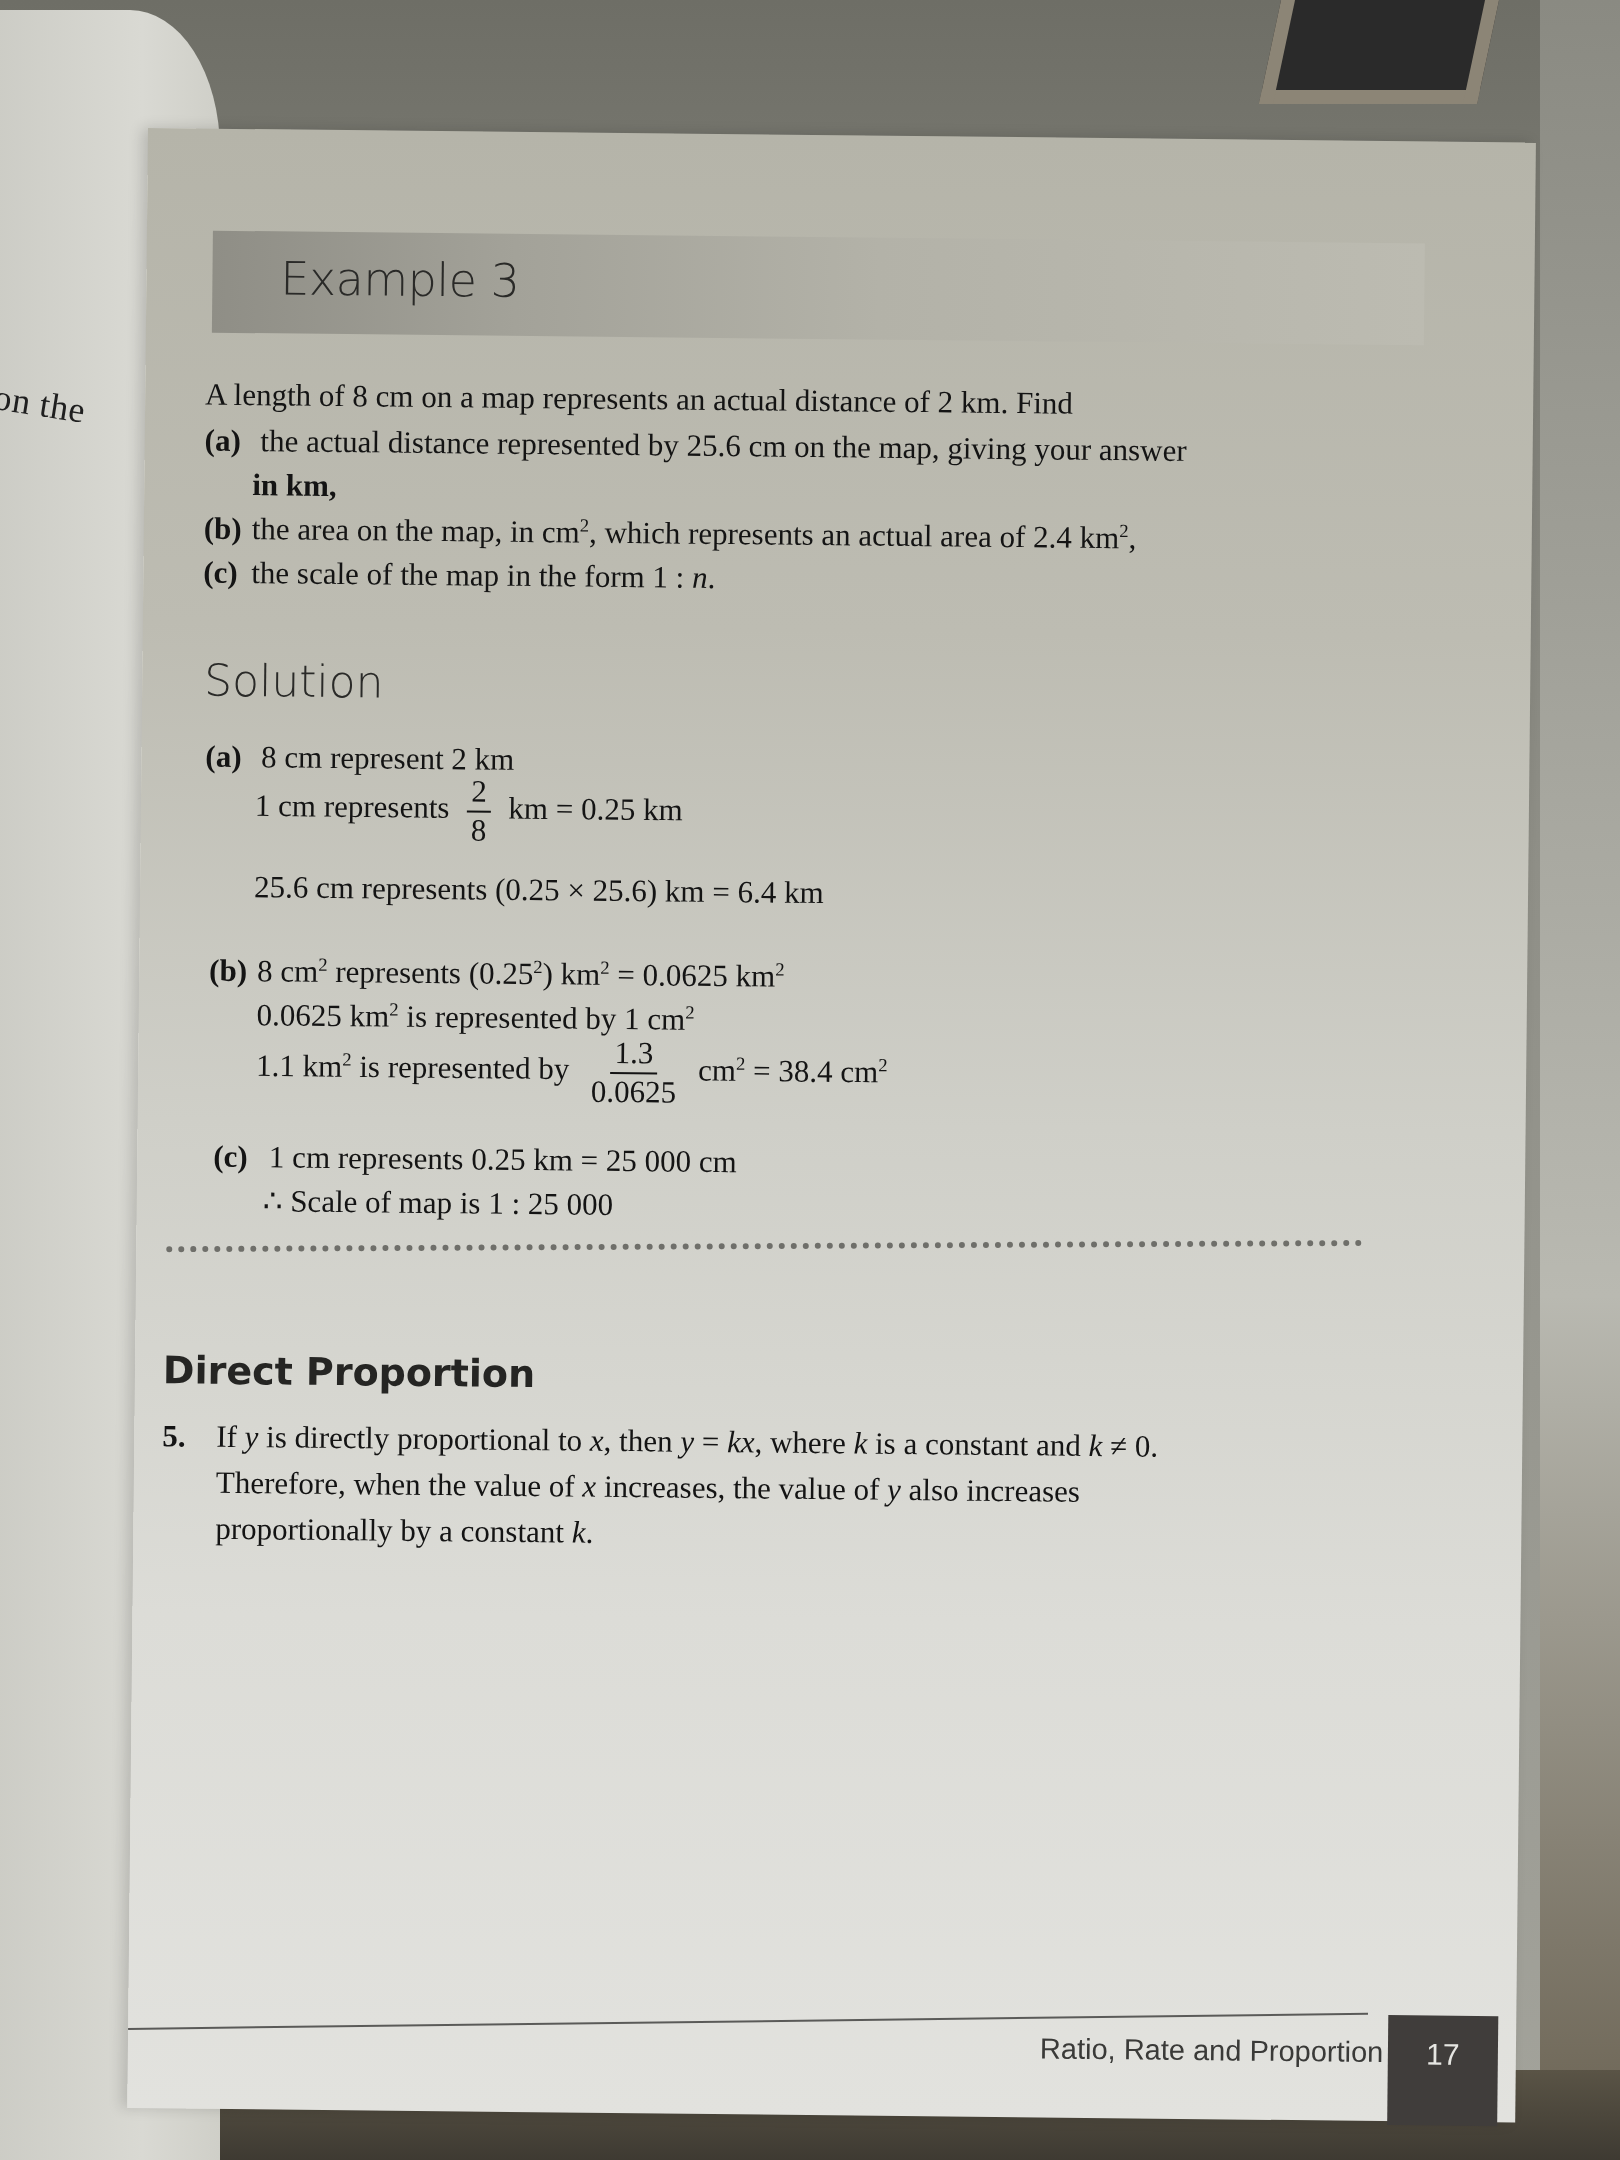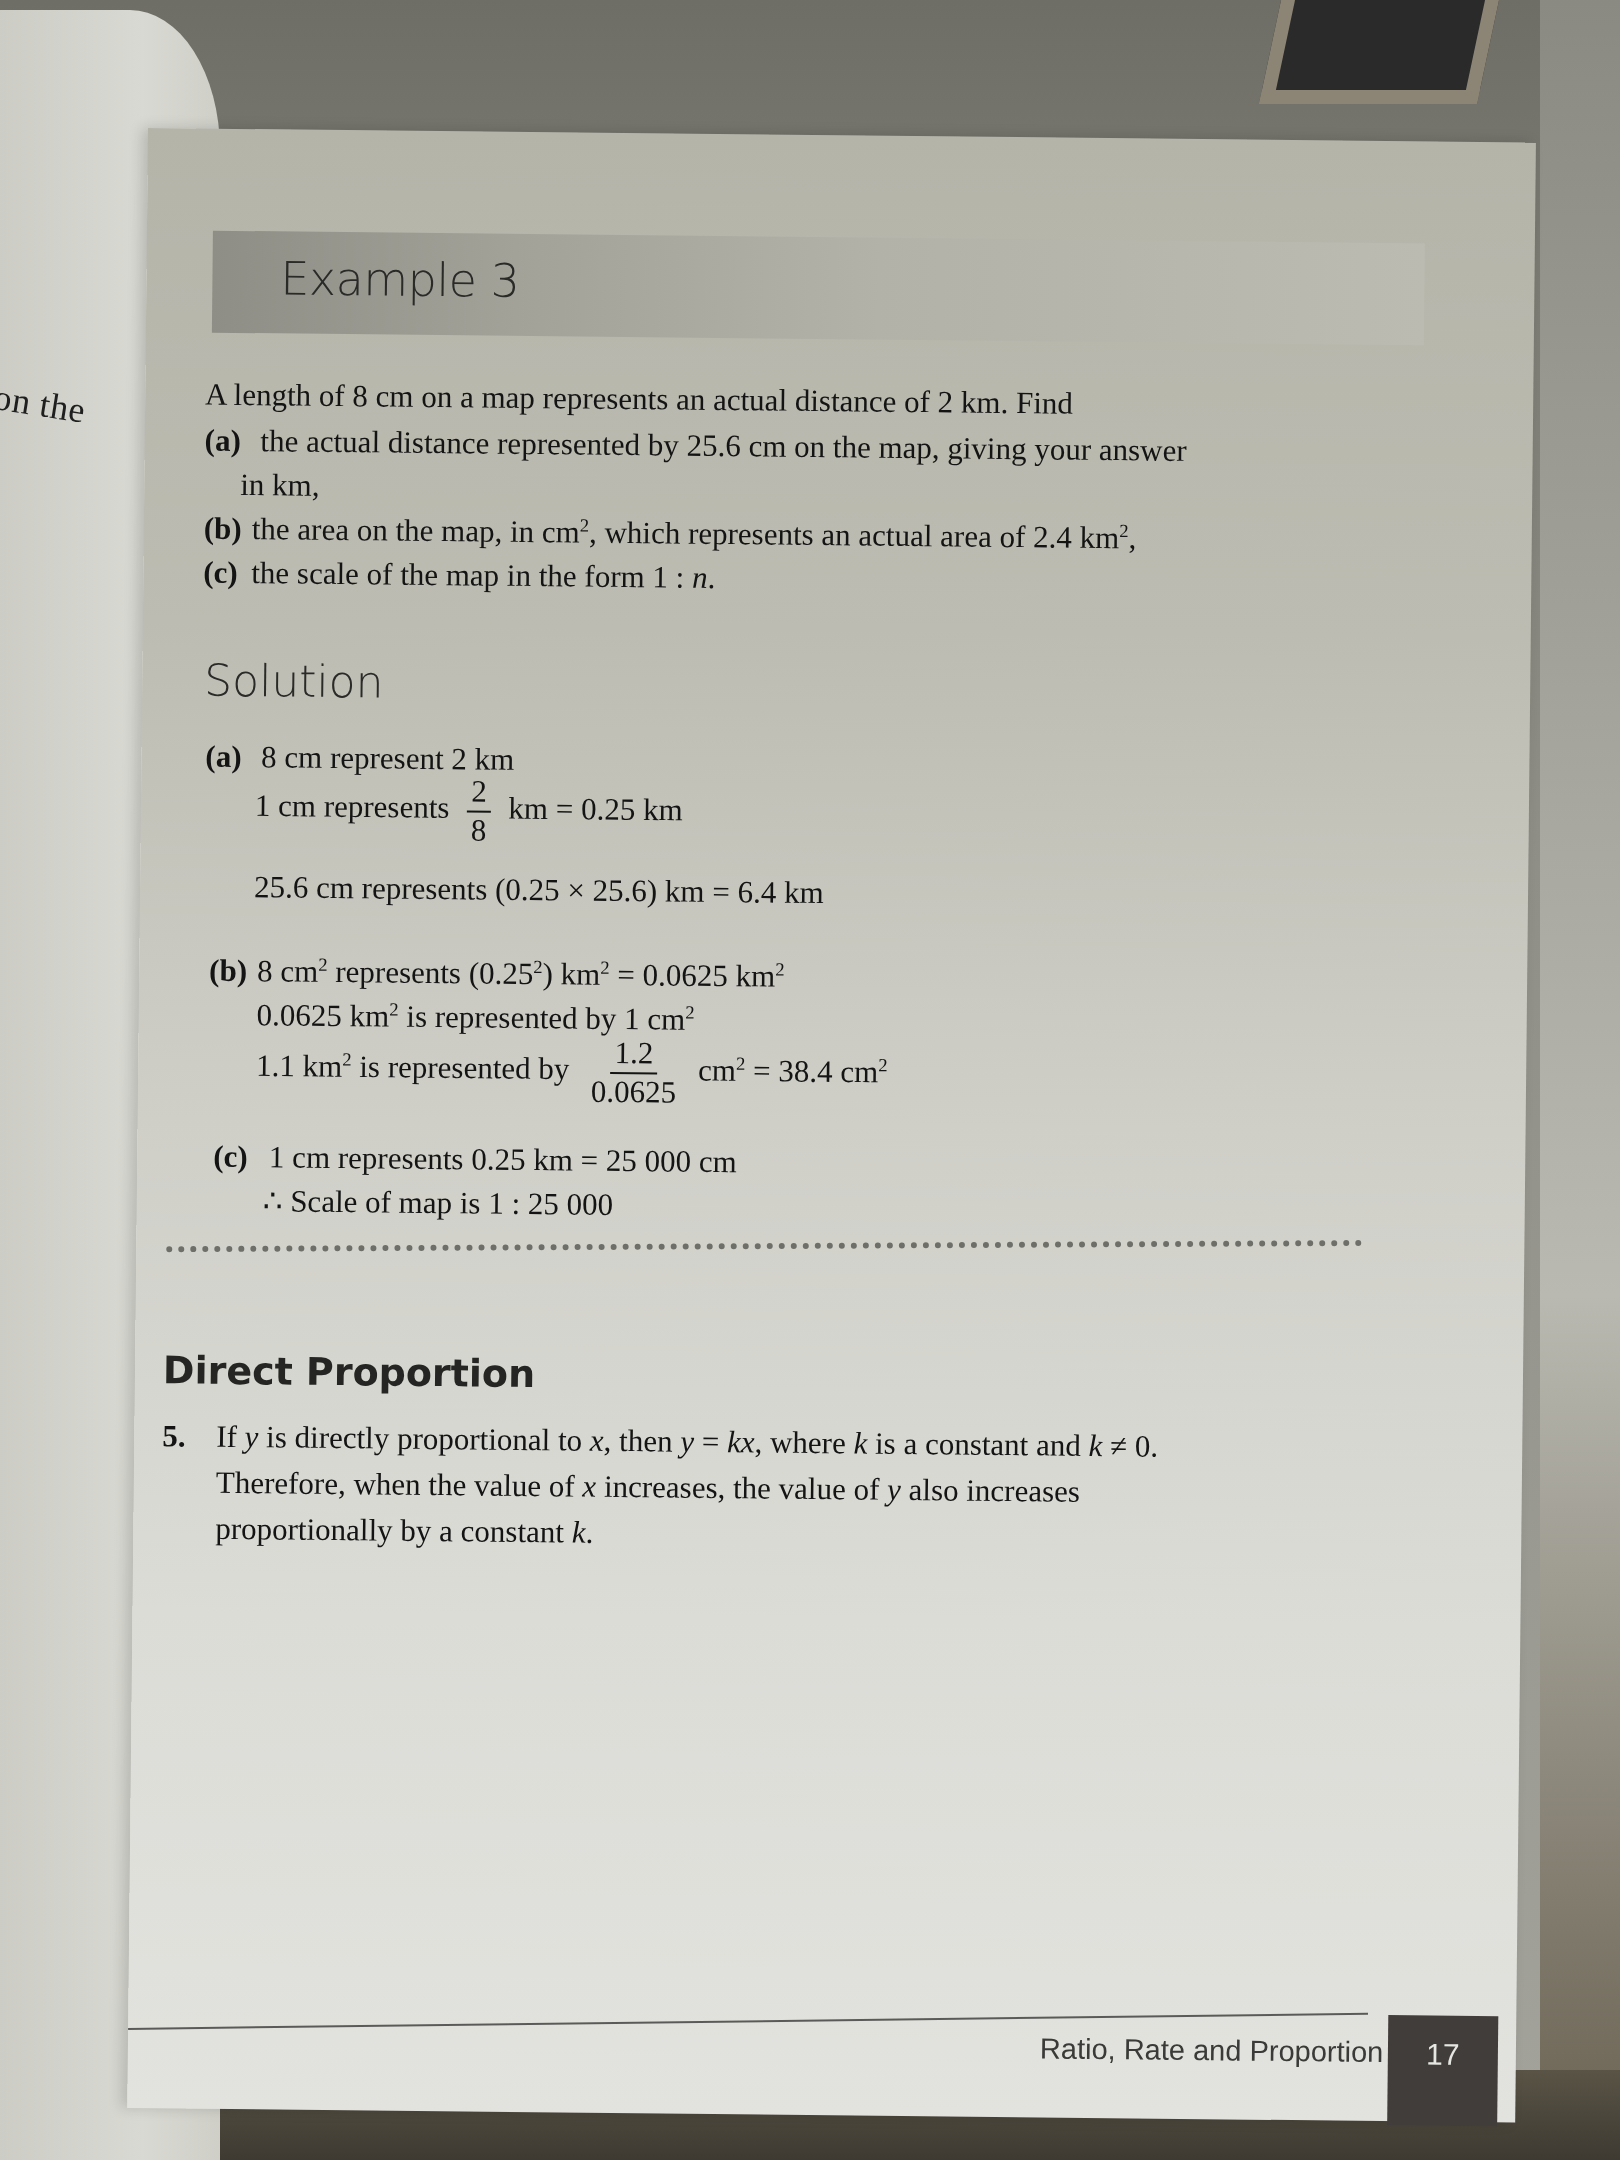--- a/index.html
+++ b/index.html
@@ -88,21 +88,21 @@
   <div class="example-band">
     <div class="example-title">Example 3</div>
   </div>
 
   <div class="q" style="left:60px; top:250px;">A length of 8 cm on a map represents an actual distance of 2 km. Find</div>
 
   <div class="q" style="left:60px; top:296px;">
     <span class="lbl">(a)</span>
     <span>the actual distance represented by 25.6 cm on the map, giving your answer</span>
   </div>
-  <div class="q" style="left:96px; top:340px;">in km,</div>
+  <div class="q" style="left:108px; top:340px;font-weight:bold;">in km,</div>
 
   <div class="q" style="left:60px; top:384px;">
     <span class="lbl">(b)</span><span>the area on the map, in cm</span><sup>2</sup><span>, which represents an actual area of 2.4 km</span><sup>2</sup><span>,</span>
   </div>
 
   <div class="q" style="left:60px; top:428px;">
     <span class="lbl">(c)</span><span>the scale of the map in the form 1 : </span><i>n</i><span>.</span>
   </div>
 
   <div class="solution-title" style="left:62px; top:526px;">Solution</div>
@@ -123,21 +123,21 @@
 
   <div class="q" style="left:70px; top:826px;">
     <span class="lbl">(b)</span><span>8 cm</span><sup>2</sup><span> represents (0.25</span><sup>2</sup><span>) km</span><sup>2</sup><span> = 0.0625 km</span><sup>2</sup>
   </div>
   <div class="q" style="left:118px; top:870px;">
     <span>0.0625 km</span><sup>2</sup><span> is represented by 1 cm</span><sup>2</sup>
   </div>
   <div class="q" style="left:118px; top:904px; line-height:1.2;">
     <span>1.1 km</span><sup>2</sup><span> is represented by</span>
     <span class="frac">
-      <span class="num">1.2</span>
+      <span class="num">1.3</span>
       <span class="den">0.0625</span>
     </span>
     <span>cm</span><sup>2</sup><span> = 38.4 cm</span><sup>2</sup>
   </div>
 
   <div class="q" style="left:76px; top:1012px;">
     <span class="lbl">(c)</span>
     <span>1 cm represents 0.25 km = 25 000 cm</span>
   </div>
   <div class="q" style="left:126px; top:1056px;">∴ Scale of map is 1 : 25 000</div>

